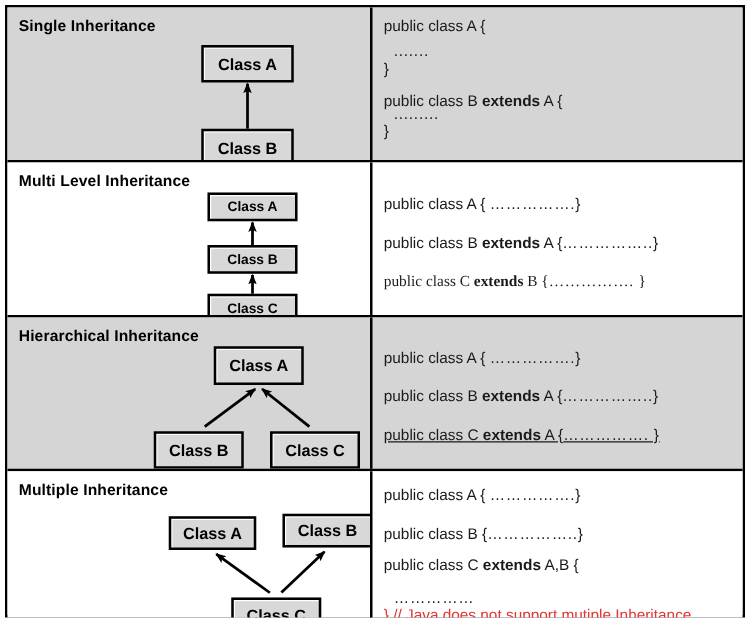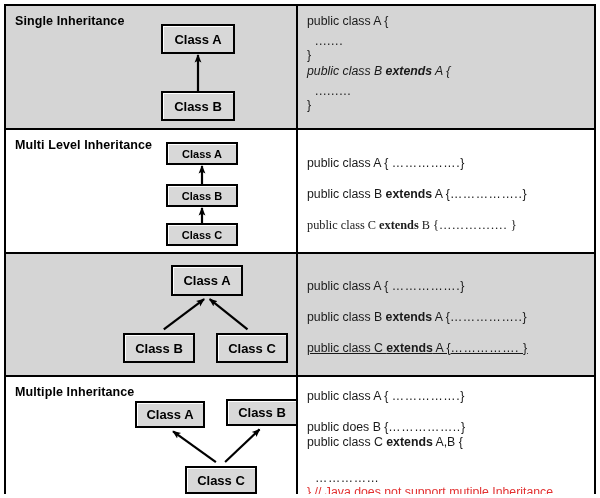--- a/index.html
+++ b/index.html
@@ -56,21 +56,21 @@
     box-sizing:border-box;
     background:#d8d8d8;
     border:2px solid #000;
     box-shadow:1px 1px 0 #ffffff inset;
     display:flex;align-items:center;justify-content:center;
     font-weight:bold;color:#000;
     white-space:nowrap;
   }
   .cbox.big{font-size:13px;}
   .cbox.small{font-size:11px;}
-  .diagram{position:absolute;left:0;top:0;width:292px;height:100%;border-radius:27px;}
+  .diagram{position:absolute;left:0;top:12px;width:292px;height:100%;border-radius:27px;}
   svg.arrows{position:absolute;left:0;top:0;overflow:visible;}
   
   .code{
     position:absolute;
     left:9px;
     font-size:12.3px;
     color:#1a1a1a;
     white-space:nowrap;
     line-height:1.25;
   }
@@ -96,21 +96,21 @@
                 </marker>
               </defs>
               <line x1="192" y1="85" x2="192" y2="49" stroke="#000" stroke-width="2.2" marker-end="url(#ah-single)"></line>
             </svg>
           </div>
         </div>
         <div class="col-right">
           <div class="code" style="top: 8px;"><span>public class A {</span></div>
           <div class="code" style="top: 28px;"><span class="dots">&nbsp;&nbsp;.......</span></div>
           <div class="code" style="top: 42px;"><span>}</span></div>
-          <div class="code" style="top: 58px; font-style: italic;"><span>public class B </span><b>extends</b><span> A {</span></div>
+          <div class="code" style="top: 68px;"><span>public class B </span><b>extends</b><span> A {</span></div>
           <div class="code" style="top: 78px;"><span class="dots">&nbsp;&nbsp;.........</span></div>
           <div class="code" style="top: 92px;"><span>}</span></div>
         </div>
       </div>
       <div class="row plain" style="height: 124px; justify-content: center;">
         <div class="col-left">
           <div class="row-title">Multi Level Inheritance</div>
           <div class="diagram">
             <div class="cbox small" style="left: 160px; top: 12px; width: 72px; height: 23px;">Class A</div>
             <div class="cbox small" style="left: 160px; top: 54px; width: 72px; height: 23px;">Class B</div>
@@ -127,20 +127,21 @@
           </div>
         </div>
         <div class="col-right">
           <div class="code" style="top: 26px;"><span>public class A { </span><span class="dots">…………….}</span></div>
           <div class="code" style="top: 57px;"><span>public class B </span><b>extends</b><span> A {</span><span class="dots">……………..}</span></div>
           <div class="code" style="top: 88px; font-family: Liberation Serif, serif;"><span>public class C </span><b>extends</b><span>  B {</span><span class="dots">……………. }</span></div>
         </div>
       </div>
       <div class="row shaded" style="height: 123px;">
         <div class="col-left">
+          <div class="row-title">Hierarchical Inheritance</div>
           <div class="diagram">
             <div class="cbox big" style="left: 165px; top: 11px; width: 72px; height: 31px;">Class A</div>
             <div class="cbox big" style="left: 117px; top: 79px; width: 72px; height: 30px;">Class B</div>
             <div class="cbox big" style="left: 210px; top: 79px; width: 72px; height: 30px;">Class C</div>
             <svg class="arrows" width="292" height="123">
               <defs>
                 <marker id="ah-hierarchical" markerWidth="9" markerHeight="9" refX="7.5" refY="4" orient="auto" markerUnits="userSpaceOnUse">
                   <path d="M0,0.6 L8.5,4 L0,7.4 L1.8,4 Z" fill="#000"></path>
                 </marker>
               </defs>
@@ -168,20 +169,20 @@
                   <path d="M0,0.6 L8.5,4 L0,7.4 L1.8,4 Z" fill="#000"></path>
                 </marker>
               </defs>
               <line x1="209.9" y1="85.2" x2="167.06" y2="54.28" stroke="#000" stroke-width="2.2" marker-end="url(#ah-multiple)"></line>
               <line x1="219.1" y1="85" x2="253.54" y2="52.4" stroke="#000" stroke-width="2.2" marker-end="url(#ah-multiple)"></line>
             </svg>
           </div>
         </div>
         <div class="col-right">
           <div class="code" style="top: 12px;"><span>public class A { </span><span class="dots">…………….}</span></div>
-          <div class="code" style="top: 43px;"><span>public does B {</span><span class="dots">……………..}</span></div>
-          <div class="code" style="top: 58px;"><span>public class C </span><b>extends</b><span>  A,B {</span></div>
+          <div class="code" style="top: 43px;"><span>public class B {</span><span class="dots">……………..}</span></div>
+          <div class="code" style="top: 68px;"><span>public class C </span><b>extends</b><span>  A,B {</span></div>
           <div class="code" style="top: 94px;"><span class="dots">&nbsp;&nbsp;……………</span></div>
           <div class="code red" style="top: 108px;"><span>} // Java does not support mutiple Inheritance</span></div>
         </div>
       </div>
     </div>
 </div>
 
 </body></html>

